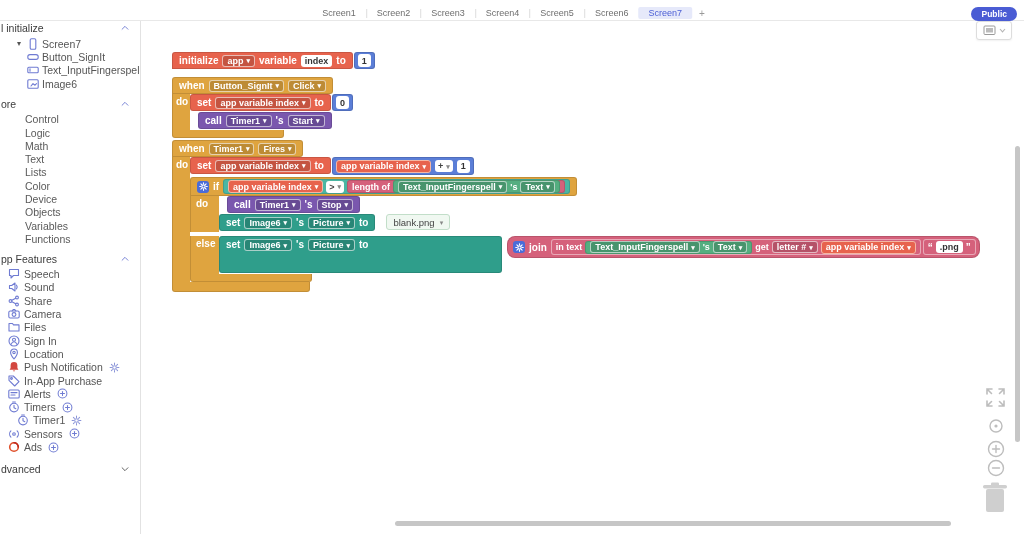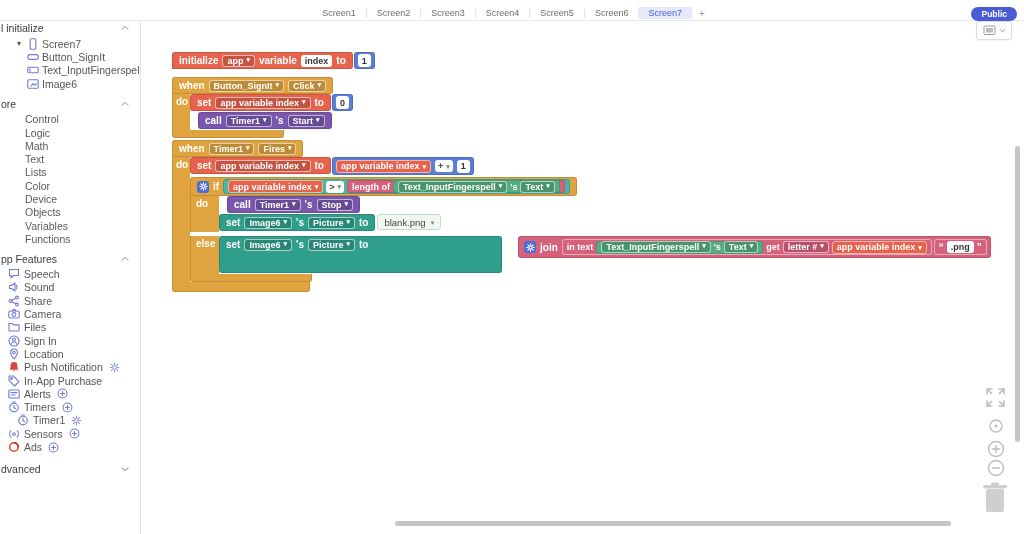--- a/index.html
+++ b/index.html
@@ -60,21 +60,21 @@
   .salmon { background:#e7634d; }
   .mustard { background:#dfa43f; }
   .purple  { background:#7a57ae;margin-left:8px; }
   .blue    { background:#5b7ed7; }
   .teal    { background:#4bb6a3; }
   .green   { background:#55ae80; }
   .pink    { background:#d5617b; }
   .dteal   { background:#2f9e8b; }
   .pill { background:rgba(0,0,0,0.15); border:1px solid rgba(255,255,255,0.6);
           border-radius:3px; padding:0 4px; height:12px; display:inline-flex;
-          align-items:flex-start; gap:2px; font-size:9px; color:#fff; }
+          align-items:center; gap:2px; font-size:9px; color:#fff; }
   .pill-white { background:#fff; color:#444; border:none; border-radius:3px; padding:0 3px;
                 height:12px; display:inline-flex; align-items:center; gap:2px; font-size:9px; }
   .field { background:#fff; color:#333; border-radius:3px; padding:0 4px; height:12px;
            display:inline-flex; align-items:center; font-size:9px; }
   .numsq { background:#fff; color:#333; border-radius:3px; min-width:13px; height:13px;
            display:inline-flex; align-items:center; justify-content:center; font-size:9px; }
   .vslot { margin-left:1px; padding:0 3px; }
   .dd { font-size:7px; line-height:1; margin-left:1px; }
   .dd.dark { color:#888; }
   .mini { background:#e7634d; border:1px solid #f4b7a4; border-radius:3px; padding:0 4px;
@@ -86,25 +86,25 @@
   .c-body { display:flex; align-items:stretch; }
   .spine { width:18px; background:#dfa43f; color:#fff; font-weight:bold; font-size:10px;
            padding:2px 0 0 3px; border-left:1px solid rgba(0,0,0,0.13); }
   .spine.wide { width:29px; padding-left:5px; }
   .rows { display:flex; flex-direction:column; }
   .hdr { border-radius:3px 3px 3px 0; }
   .c-foot { height:8px; background:#dfa43f; border:1px solid rgba(0,0,0,0.13);
             border-top:none; border-radius:0 0 3px 3px; }
   .fileblk { background:#f0f8f1; border:1px solid #c2dec9; color:#444; font-weight:normal;
              border-radius:3px; height:16px; display:inline-flex; align-items:center;
-             gap:4px; padding:0 6px; font-size:9.5px; margin-left:2px; }
+             gap:4px; padding:0 6px; font-size:9.5px; margin-left:11px; }
   .tallset { height:37px; align-items:flex-start; padding-top:2px; min-width:283px; }
   .joinwrap { display:flex; align-items:flex-start; background:#d5617b;
-              border:1px solid rgba(0,0,0,0.13); border-radius:3px; padding:2px 3px;
-              margin-left:16px; gap:4px; }
+              border:1px solid rgba(0,0,0,0.13); border-radius:8px; padding:2px 3px;
+              margin-left:5px; gap:4px; }
   .joinlabel { display:flex; align-items:center; gap:4px; color:#fff; font-size:10px;
                font-weight:bold; height:16px; padding-left:2px; }
   .joincol { display:flex; gap:2px; }
   .child { border:1px solid rgba(255,255,255,0.45); }
   .quote { font-size:10px; color:#fff; font-weight:bold; }
 </style>
 </head>
 <body>
 
 <div class="topbar">

